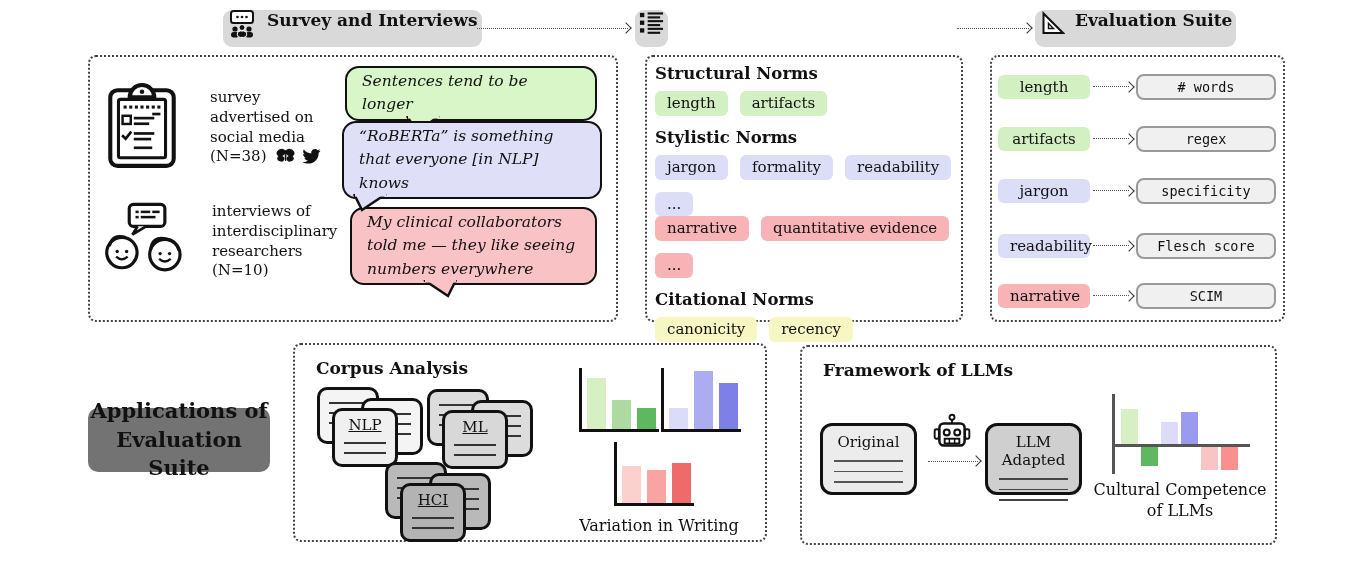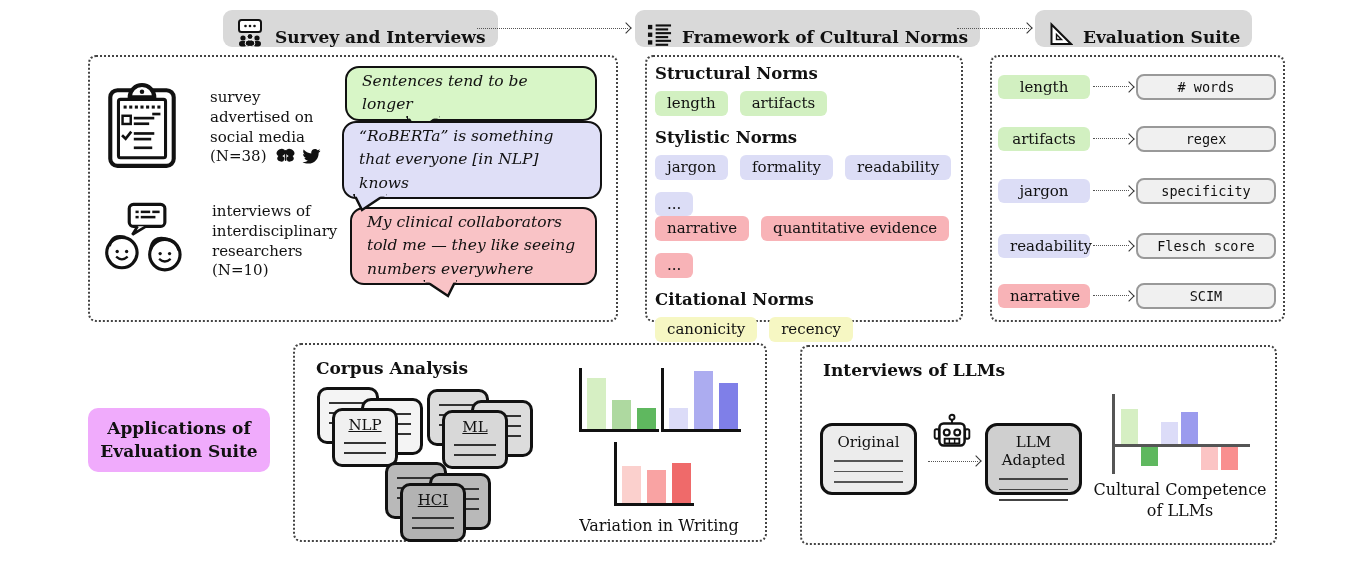--- a/index.html
+++ b/index.html
@@ -1,21 +1,21 @@
 <!DOCTYPE html>
 <html><head>
 <meta charset="utf-8">
 <style>
   html,body{margin:0;padding:0;background:#fff;}
   .canvas{position:relative;width:1368px;height:583px;background:#fff;
           font-family:"DejaVu Serif","Liberation Serif",serif;color:#111;overflow:hidden;}
 
   
   .pill{position:absolute;background:#d9d9d9;border-radius:9px;height:37px;
-        display:flex;align-items:flex-end;gap:10px;padding:0 12px;box-sizing:border-box;
+        display:flex;align-items:flex-start;gap:10px;padding:0 4px;box-sizing:border-box;
         font-weight:bold;font-size:17px;white-space:nowrap;}
   .pill svg{flex:0 0 auto;}
 
   
   .dotarrow{position:absolute;height:0;border-top:1.6px dotted #555;}
   .dotarrow::after{content:'';position:absolute;right:-2px;top:-4.6px;width:7px;height:7px;
         border-top:1.6px solid #333;border-right:1.6px solid #333;transform:rotate(45deg);}
 
   
   .panel{position:absolute;border:2.5px dotted #444;border-radius:8px;box-sizing:border-box;}
@@ -50,23 +50,23 @@
         border-top:1.5px solid #333;border-right:1.5px solid #333;transform:rotate(45deg);}
   .mbox{background:#f0f0f0;border:2px solid #999;border-radius:8px;box-sizing:border-box;
         width:140px;padding:3px 8px;text-align:center;
         font-family:"DejaVu Sans Mono","Liberation Mono",monospace;font-size:13.5px;}
 
   
   .src-text{position:absolute;font-size:15px;line-height:1.32;}
   .social{display:inline-flex;gap:7px;vertical-align:-2px;margin-left:5px;}
 
   
-  .app-pill{position:absolute;left:88px;top:408px;width:182px;height:64px;background:#f0abfc;
+  .app-pill{position:absolute;left:88px;top:408px;width:182px;height:64px;background:#737373;
         border-radius:10px;display:flex;align-items:center;justify-content:center;text-align:center;
-        font-weight:bold;font-size:17px;line-height:1.35;padding:0 0;box-sizing:border-box;}
+        font-weight:bold;font-size:21px;line-height:1.35;padding:0 0;box-sizing:border-box;}
 
   .panel-title{font-size:17px;font-weight:bold;margin:13px 0 0 21px;}
 
   
   .stack{position:absolute;width:112px;height:82px;}
   .card{position:absolute;border:3px solid #111;border-radius:10px;box-sizing:border-box;}
   .card .ln{height:2px;background:#333;margin:8px 9px 0;}
   .card .clabel{text-align:center;font-size:15px;margin-top:5px;text-decoration:underline;}
   .bigcard{position:absolute;width:97px;height:72px;border:3px solid #111;border-radius:12px;
         box-sizing:border-box;}
@@ -115,21 +115,20 @@
           <rect x="9" y="2.5" width="16" height="2.2"></rect>
           <rect x="9" y="6.6" width="13" height="2.2"></rect>
         <rect x="1" y="11" width="4.5" height="4.5"></rect>
           <rect x="9" y="10.5" width="16" height="2.2"></rect>
           <rect x="9" y="14.6" width="13" height="2.2"></rect>
         <rect x="1" y="19" width="4.5" height="4.5"></rect>
           <rect x="9" y="18.5" width="16" height="2.2"></rect>
           <rect x="9" y="22.6" width="13" height="2.2"></rect>
       </g>
     </svg>
-    <span>Framework of Cultural Norms</span>
   </div>
 
   <div class="dotarrow" style="left:957px;top:28px;width:72px;"></div>
 
   <div class="pill" style="left:1035px;top:10px;">
     <svg width="26" height="26" viewBox="0 0 26 26">
       <path d="M4.5 3.5 L4.5 23 L24 23 Z" fill="#fff" stroke="#111" stroke-width="2"></path>
       <path d="M9.5 13.5 L9.5 18.5 L14.5 18.5 Z" fill="none" stroke="#111" stroke-width="1.4"></path>
     </svg>
     <span>Evaluation Suite</span>
@@ -361,21 +360,21 @@
       <div class="ax-v"></div>
         <div class="ax-h"></div>
     <div class="bar" style="left: 8px; width: 19px; background: rgb(251, 208, 205); top: 24px; height: 37px;"></div>
         <div class="bar" style="left: 33px; width: 19px; background: rgb(249, 163, 163); top: 28px; height: 33px;"></div>
         <div class="bar" style="left: 58px; width: 19px; background: rgb(239, 106, 106); top: 21px; height: 40px;"></div>
       </div>
     <div class="caption" style="left:264px;top:171px;width:200px;">Variation in Writing</div>
   </div>
 
   <div class="panel" style="left:800px;top:345px;width:477px;height:200px;">
-    <div class="panel-title">Interviews of LLMs</div>
+    <div class="panel-title">Framework of LLMs</div>
 
     <div class="bigcard" style="left:18px;top:76px;background:#ececec;">
       <div class="clabel">Original</div>
       <div class="ln"></div>
         <div class="ln"></div>
         <div class="ln"></div>
     </div>
 
     <svg class="robot" style="left:131px;top:66px;" width="38" height="42" viewBox="0 0 36 40">
       <circle cx="18" cy="4" r="2.4" fill="#fff" stroke="#111" stroke-width="1.8"></circle>

